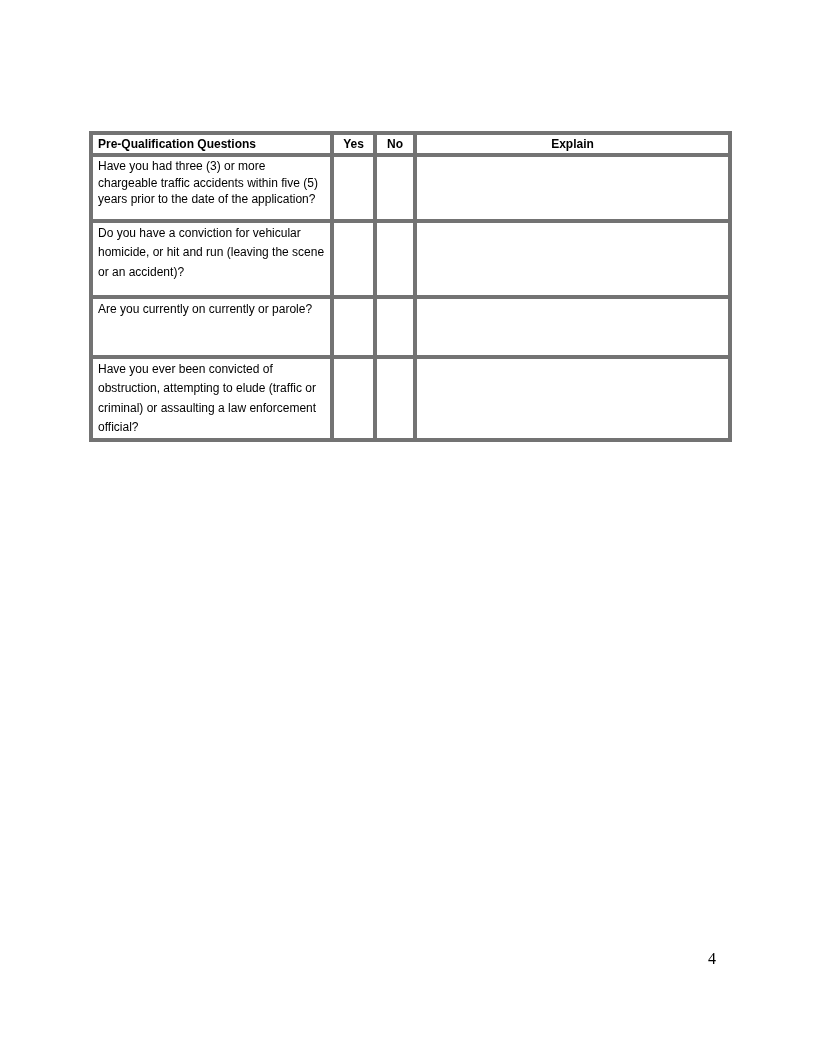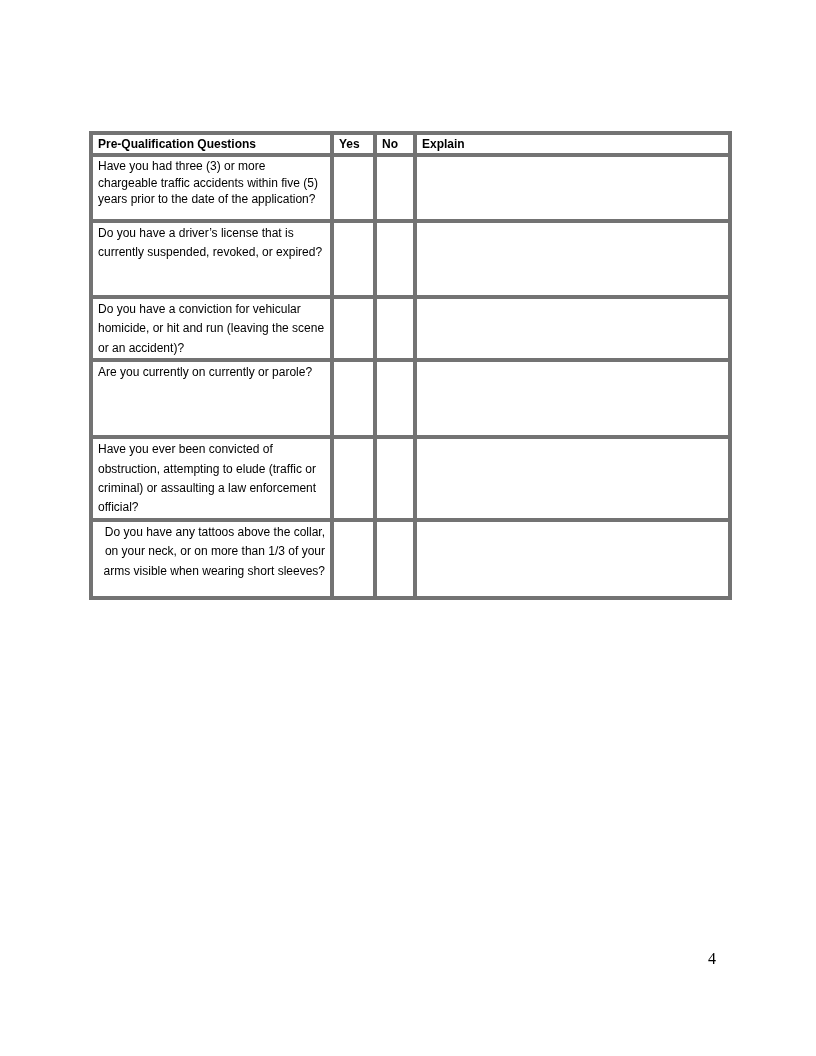--- a/index.html
+++ b/index.html
@@ -29,21 +29,21 @@
     border: 4px solid #737373;
     vertical-align: top;
     padding: 1px 5px 0 5px;
     font-size: 12px;
     overflow: hidden;
   }
   table.prequal thead tr { height: 21px; }
   table.prequal th {
     font-weight: bold;
     line-height: 17px;
-    text-align: left;
+    text-align: center;
     white-space: nowrap;
   }
   table.prequal th.q-head { text-align: left; }
 
   table.prequal tbody td { line-height: 16.5px; }
   table.prequal tbody tr.ls td { line-height: 19.4px; }
 
   table.prequal tbody tr:nth-child(1) { height: 66px; }
   table.prequal tbody tr:nth-child(2) { height: 76px; margin-top: 28px; }
   table.prequal tbody tr:nth-child(3) { height: 60px; }
@@ -84,47 +84,35 @@
       </tr>
     </thead>
     <tbody>
       <tr>
         <td>Have you had three (3) or more chargeable traffic accidents within five (5) years prior to the date of the application?</td>
         <td></td>
         <td></td>
         <td></td>
       </tr>
       <tr class="ls">
-        <td>Do you have a driver’s license that is currently suspended, revoked, or expired?</td>
-        <td></td>
-        <td></td>
-        <td></td>
-      </tr>
-      <tr class="ls">
         <td>Do you have a conviction for vehicular homicide, or hit and run (leaving the scene or an accident)?</td>
         <td></td>
         <td></td>
         <td></td>
       </tr>
       <tr class="ls">
         <td>Are you currently on currently or parole?</td>
         <td></td>
         <td></td>
         <td></td>
       </tr>
       <tr class="ls">
         <td>Have you ever been convicted of obstruction, attempting to elude (traffic or criminal) or assaulting a law enforcement official?</td>
         <td></td>
         <td></td>
         <td></td>
       </tr>
-      <tr class="ls">
-        <td>Do you have any tattoos above the collar, on your neck, or on more than 1/3 of your arms visible when wearing short sleeves?</td>
-        <td></td>
-        <td></td>
-        <td></td>
-      </tr>
     </tbody>
   </table>
 
   <div class="page-number">4</div>
 
 </div>
 
 </body></html>

